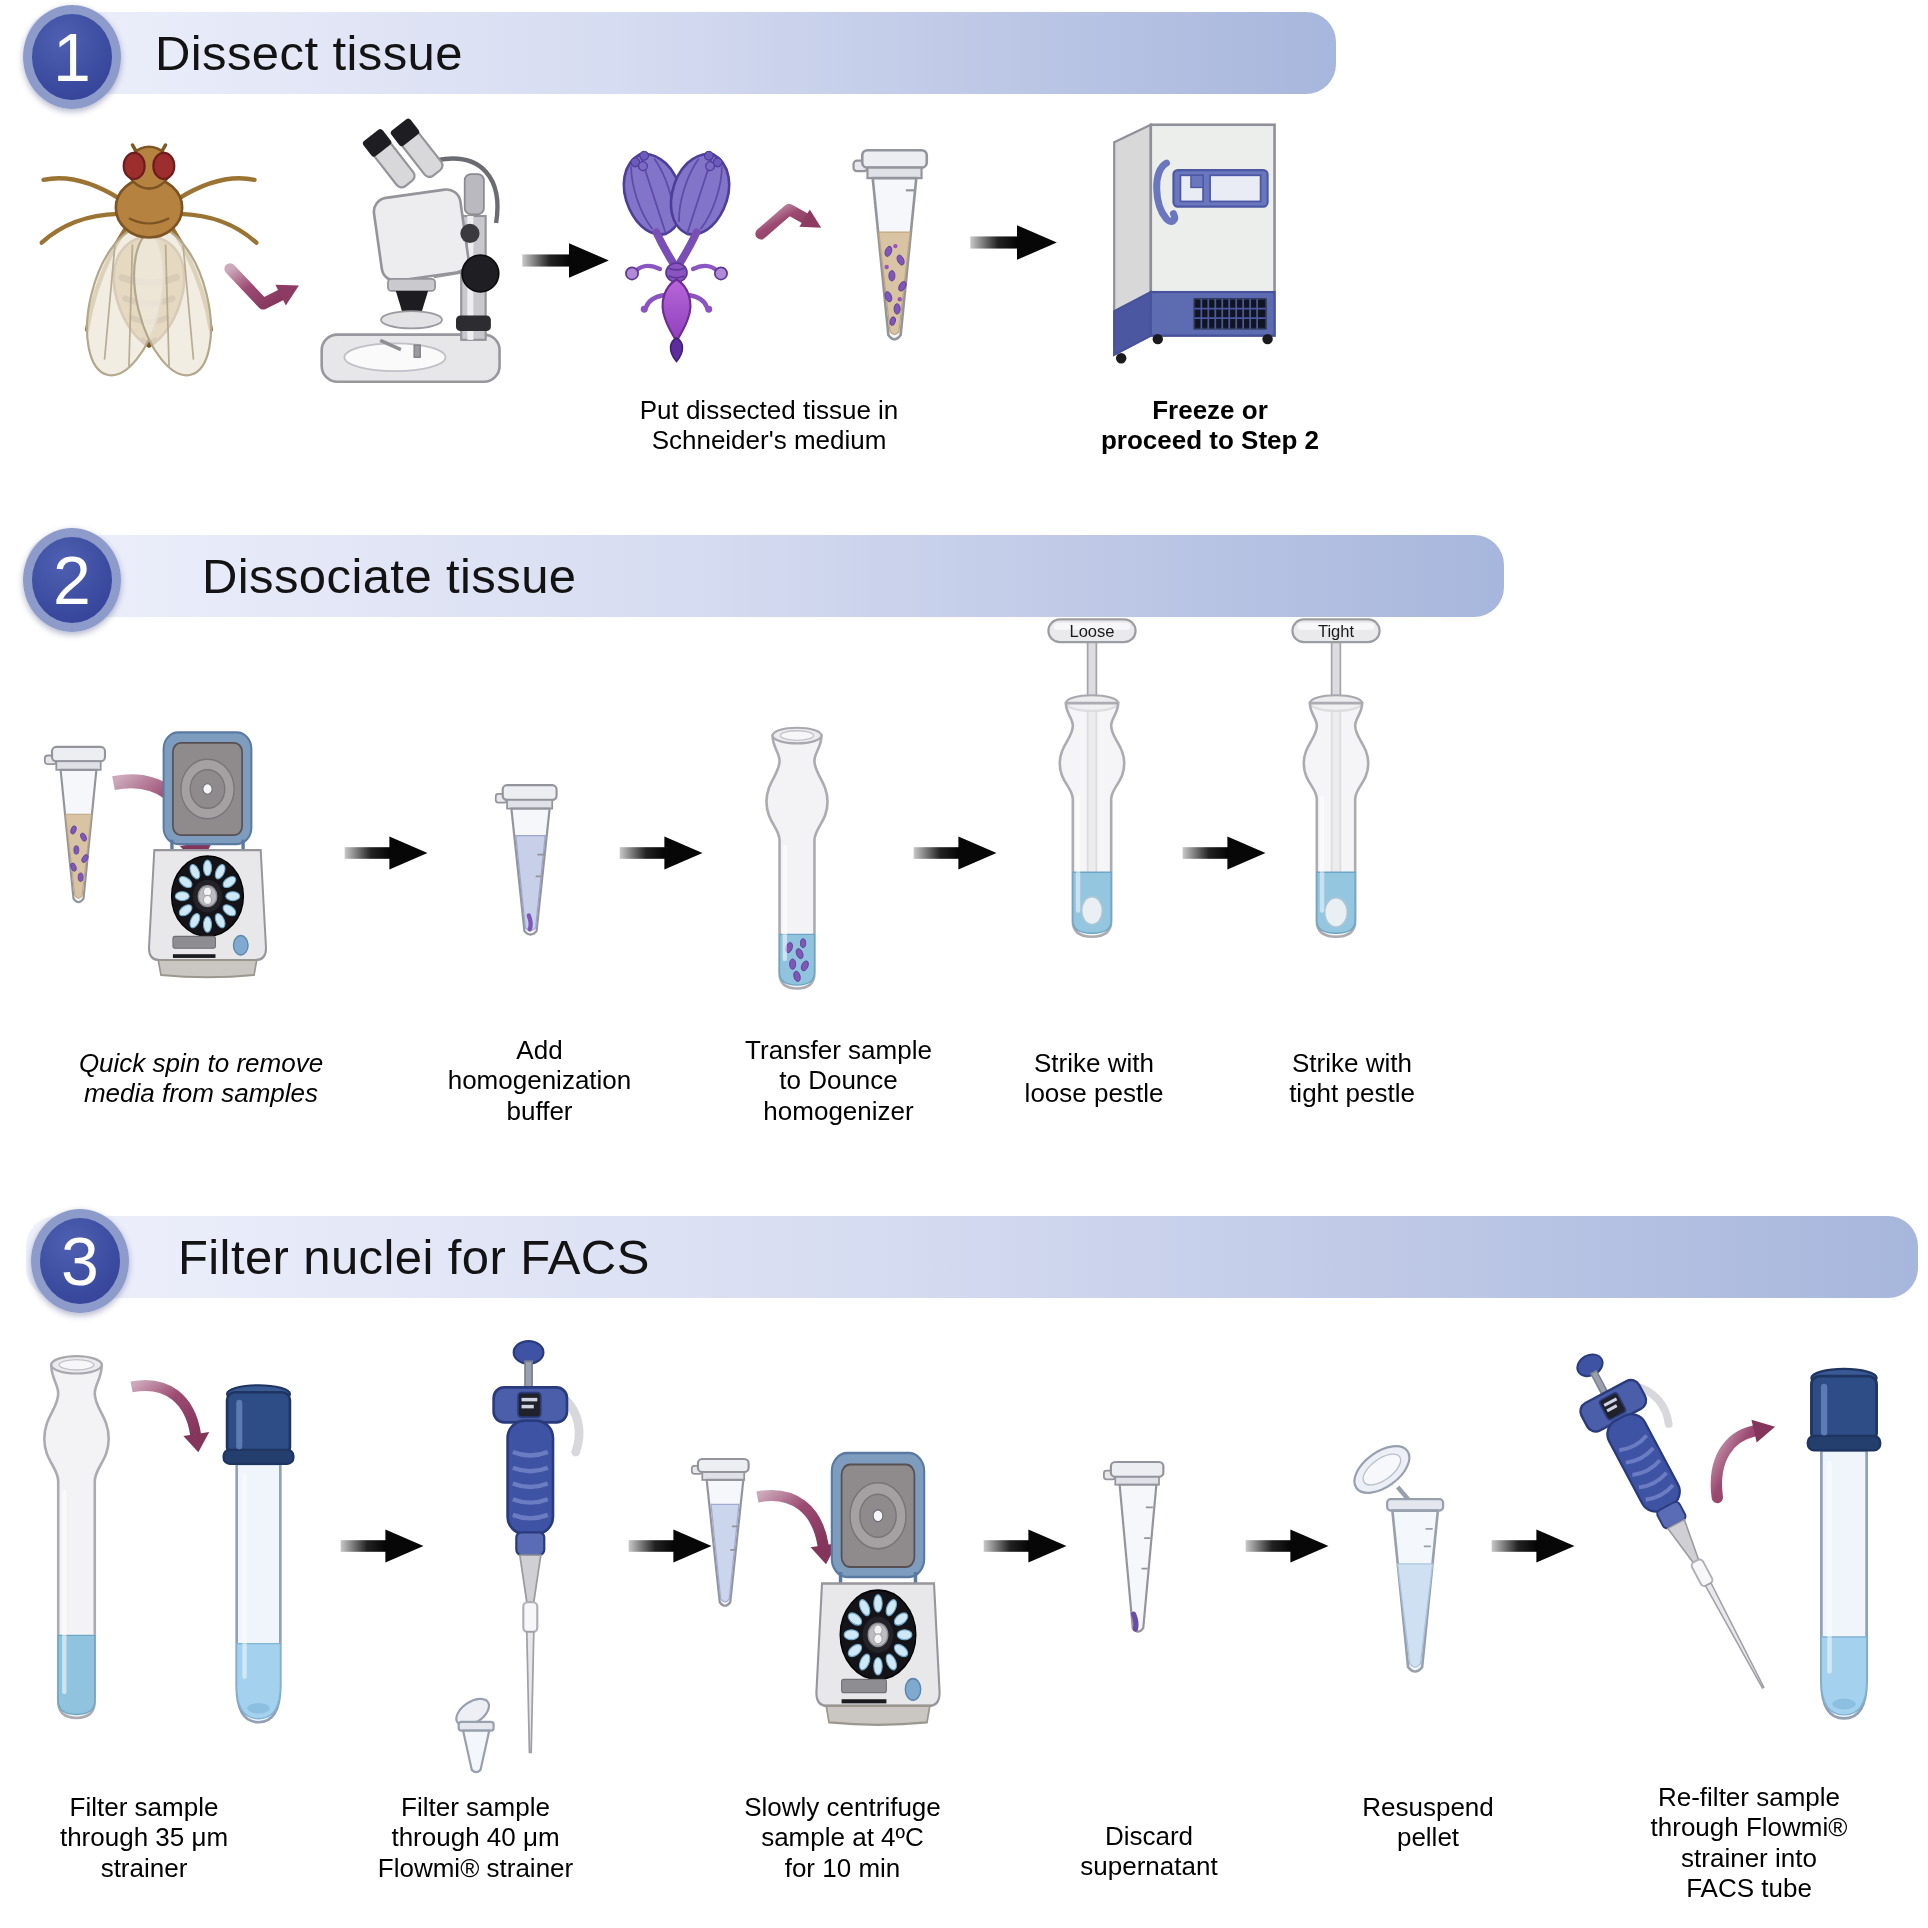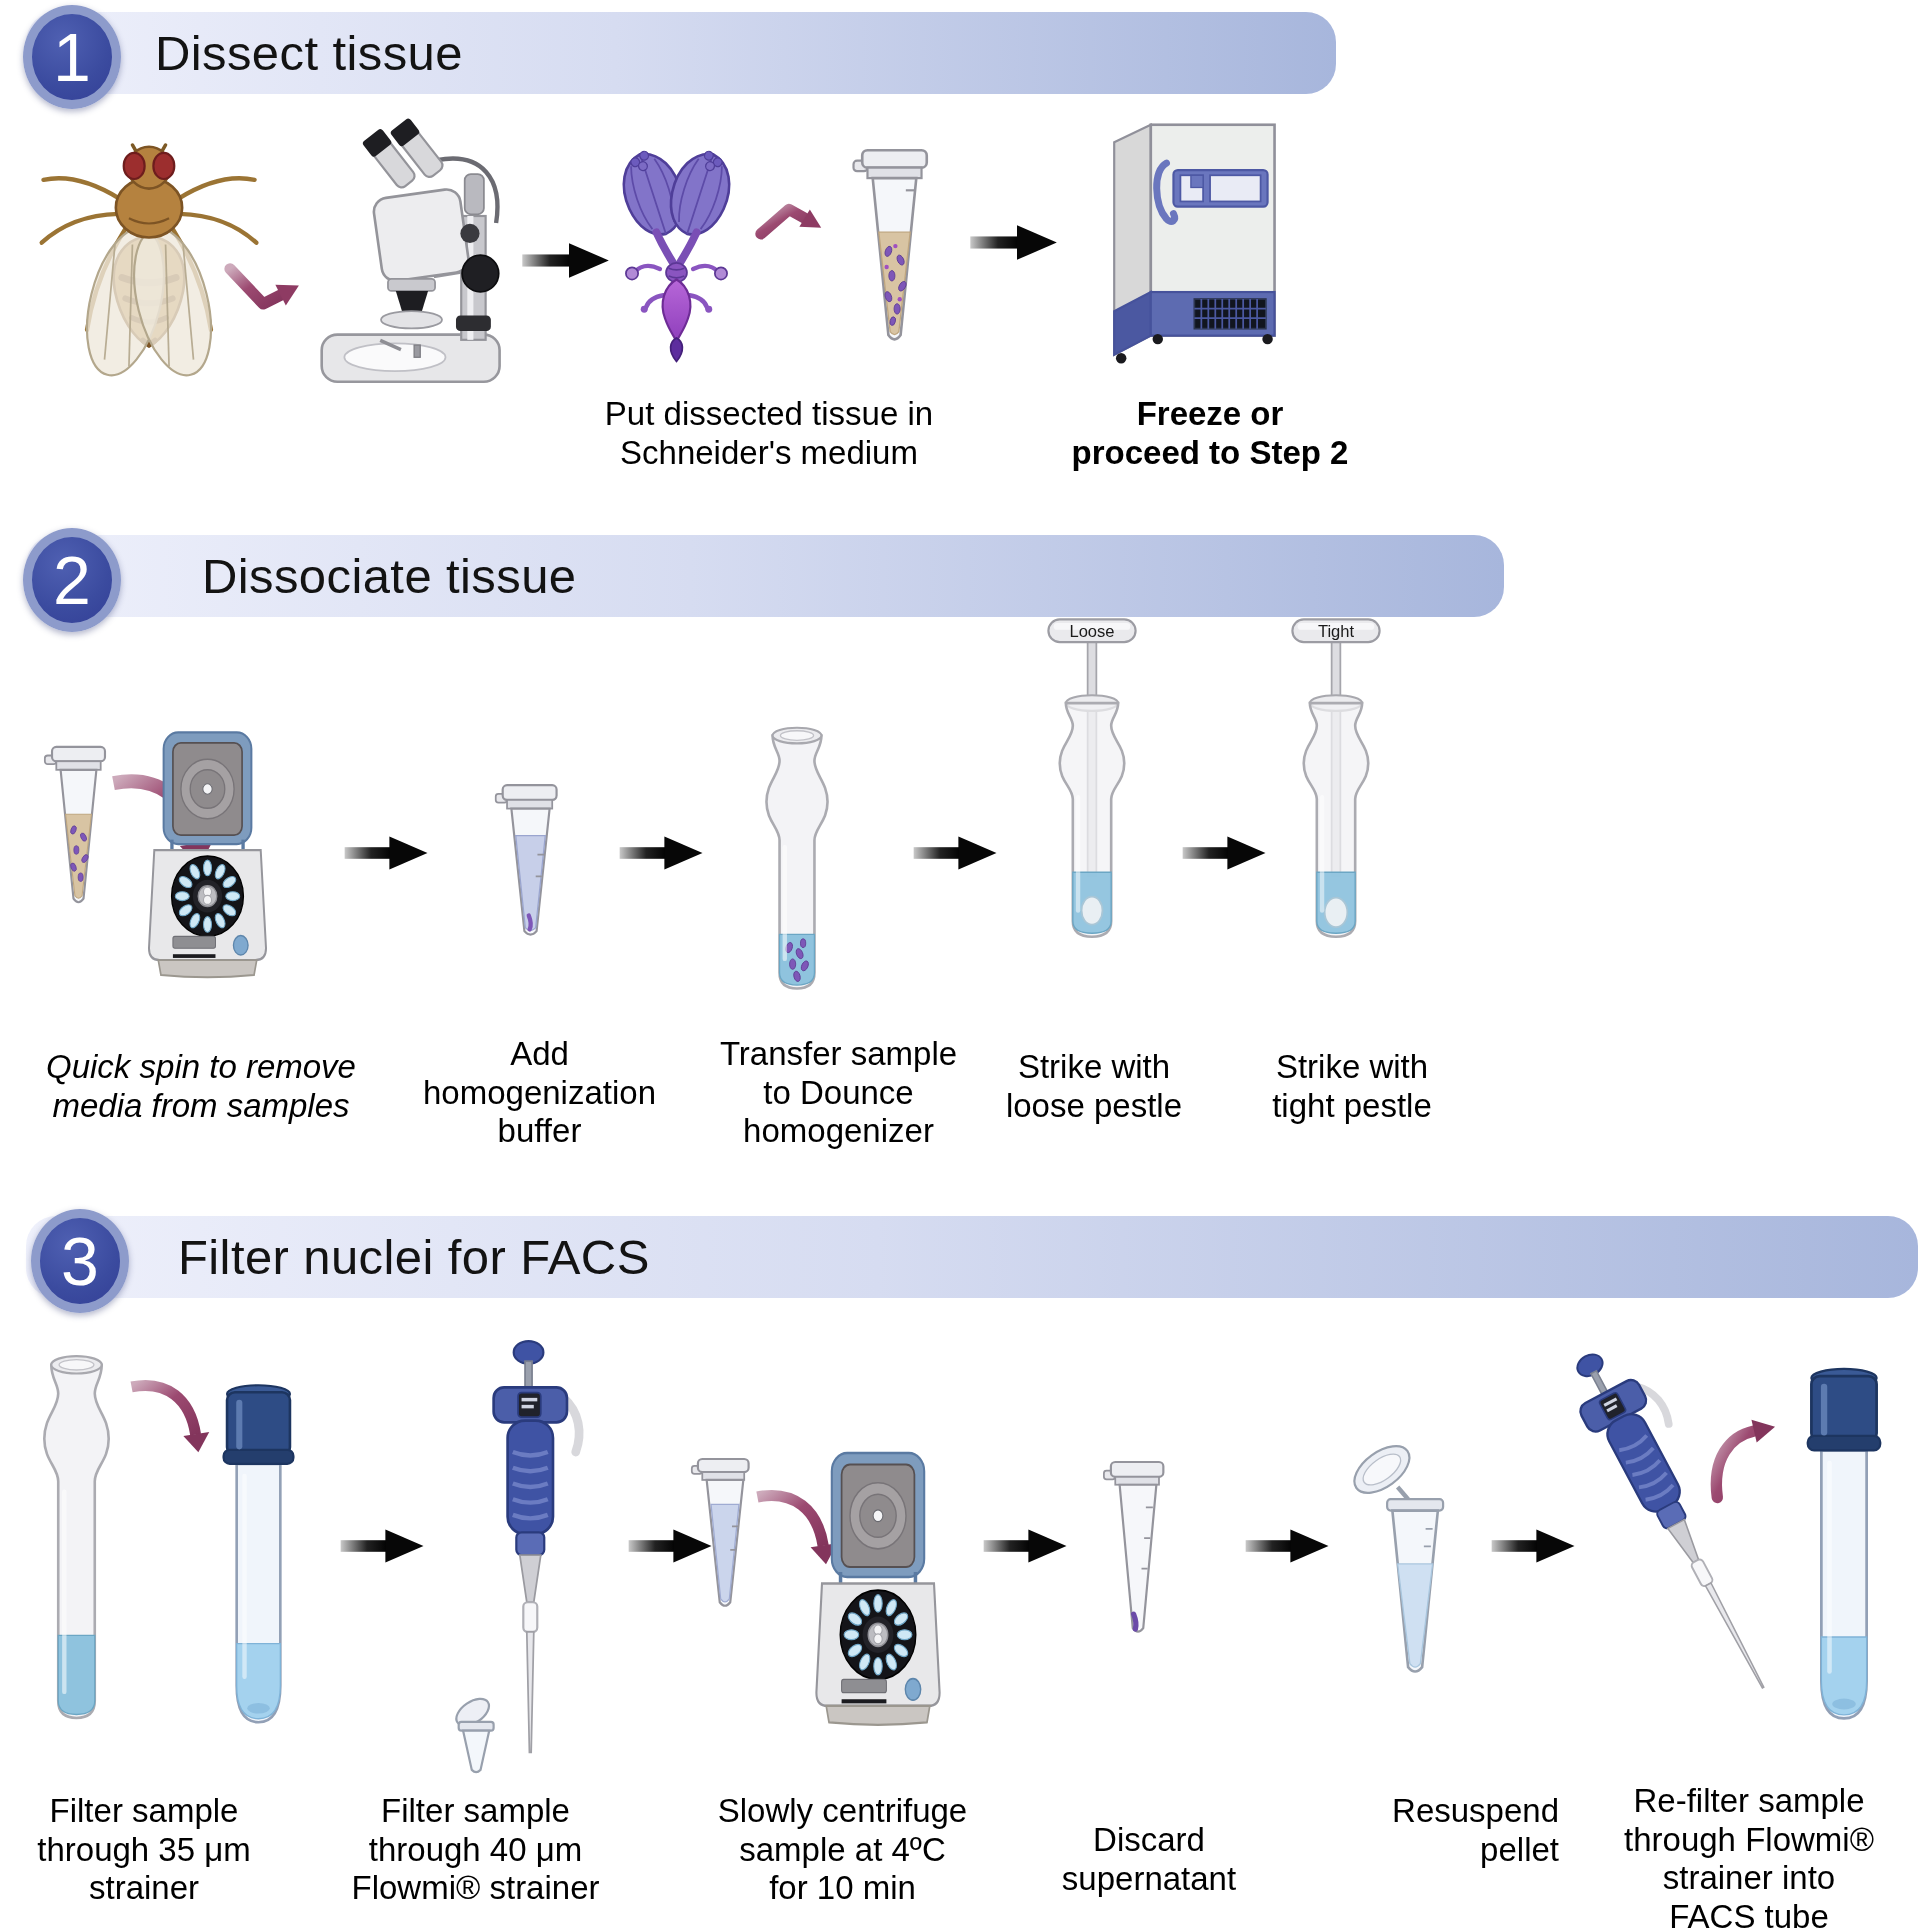--- a/index.html
+++ b/index.html
@@ -7,21 +7,21 @@
   .canvas{position:relative;width:1929px;height:1929px;background:#ffffff;overflow:hidden;}
   .abs{position:absolute;}
   .banner{position:absolute;height:82px;border-radius:30px;
           background:linear-gradient(90deg,#eef0fb 0%,#d6dcf1 45%,#a7b6dc 100%);}
   .badge{position:absolute;width:80px;height:86px;border:9.6px solid #8d9bcb;border-radius:50%;
          background:radial-gradient(circle at 38% 30%,#4f60b2 0%,#3b4b9f 60%,#333f96 100%);
          display:flex;align-items:center;justify-content:center;
          color:#ffffff;font-size:68px;font-weight:500;
          box-shadow:0 2.6px 6.1px rgba(40,50,110,.35);}
   .title{position:absolute;font-size:49px;color:#131313;line-height:82px;letter-spacing:0.4px;}
-  .cap{position:absolute;font-size:33px;line-height:1.17;color:#000;text-align:center;white-space:pre-line;}
+  .cap{position:absolute;font-size:26px;line-height:1.17;color:#000;text-align:center;white-space:pre-line;}
   svg{display:block;overflow:visible;}
   .rot{transform:rotate(-28deg);transform-origin:50% 42%;}
 </style>
 </head>
 <body>
 
 <div class="canvas">
 
   <svg width="0" height="0" aria-hidden="true">
     <defs>
@@ -595,21 +595,21 @@
 through 35 μm
 strainer</div>
   <div class="cap" style="left:336px;top:1792px;width:279px;">Filter sample
 through 40 μm
 Flowmi® strainer</div>
   <div class="cap" style="left:681px;top:1792px;width:323px;">Slowly centrifuge
 sample at 4ºC
 for 10 min</div>
   <div class="cap" style="left:1018px;top:1792px;width:262px;margin-top:29px;">Discard
 supernatant</div>
-  <div class="cap" style="left:1297px;top:1792px;width:262px;text-align:right;">Resuspend
+  <div class="cap" style="left:1297px;top:1792px;width:262px;">Resuspend
 pellet</div>
   <div class="cap" style="left:1605px;top:1782px;width:288px;">Re-filter sample
 through Flowmi®
 strainer  into
 FACS tube</div>
 
 </div>
 
 
 </body></html>

